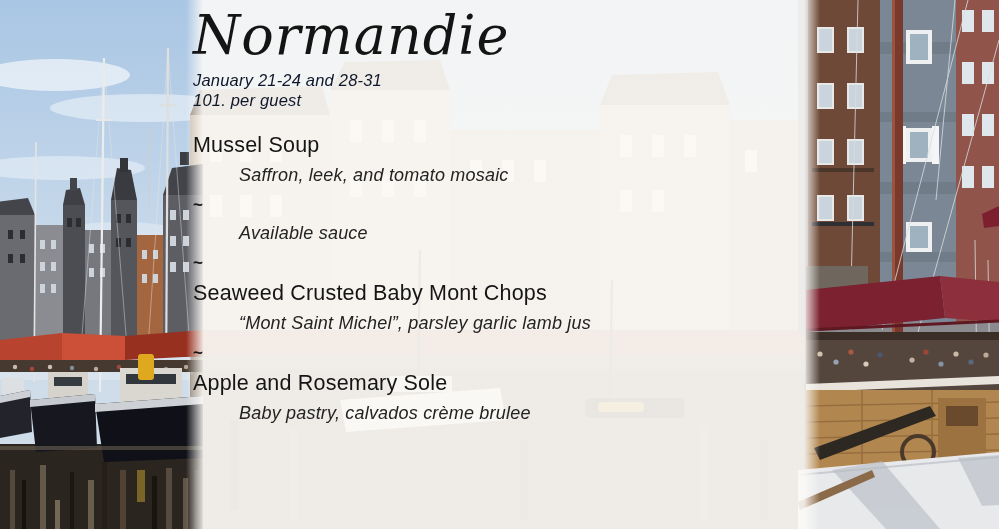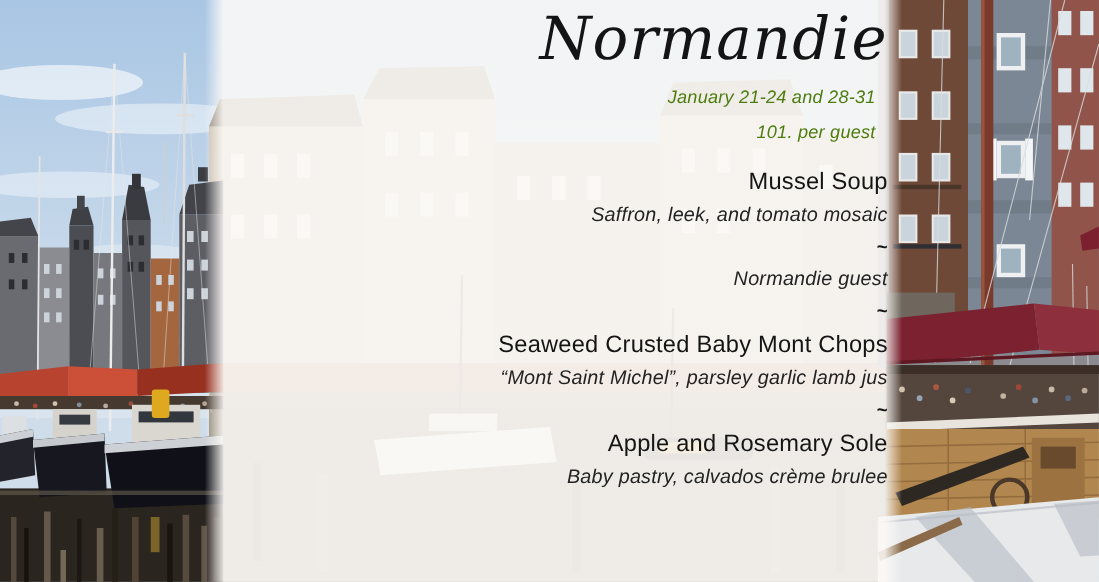--- a/index.html
+++ b/index.html
@@ -13,38 +13,38 @@
     background:linear-gradient(90deg,
       rgba(252,250,247,0) 0px,
       rgba(252,250,247,0) 186px,
       rgba(252,250,247,0.88) 203px,
       rgba(252,250,247,0.88) 804px,
       rgba(252,250,247,0) 820px,
       rgba(252,250,247,0) 999px);
   }
   .menu-panel{
     position:absolute;left:193px;top:0;width:614px;height:448px;
-    text-align:right;color:#1e1e1e;
+    text-align:left;color:#1e1e1e;
   }
   .menu-title{
     margin:4px 0 2px;font-family:"DejaVu Serif",serif;font-style:italic;font-weight:500;
     font-size:54px;line-height:1.2;color:#141414;letter-spacing:1px;
   }
   .menu-sub{
-    margin:11px;font-size:16.5px;font-style:italic;font-weight:500;
-    line-height:1.2;color:#4d7c0f;letter-spacing:.2px;
+    margin:0;font-size:16.5px;font-style:italic;font-weight:500;
+    line-height:1.2;color:#0f172a;letter-spacing:.2px;
   }
   .courses{margin-top:23px;}
   .course-name{
     margin:0 0 8px;font-size:21.5px;font-weight:400;line-height:1.12;
     color:#151515;letter-spacing:.2px;
   }
   .course-desc{
     margin:0 0 9px;font-size:18px;font-style:italic;font-weight:500;
-    line-height:1.15;color:#232323;letter-spacing:.2px;
+    line-height:1.15;color:#232323;letter-spacing:.2px;padding-left:46px;
   }
   .separator{
     margin:0 0 8px;font-size:17px;font-weight:700;line-height:1.18;color:#151515;
   }
 </style>
 </head>
 <body>
 
 <div class="canvas">
 
@@ -337,21 +337,21 @@
     <p class="menu-sub">January 21-24 and 28-31</p>
     <p class="menu-sub">101. per guest</p>
 
     <div class="courses">
       <div>
         <p class="course-name">Mussel Soup</p>
         <p class="course-desc">Saffron, leek, and tomato mosaic</p>
       </div>
       <p class="separator">~</p>
       <div>
-        <p class="course-desc">Normandie guest</p>
+        <p class="course-desc">Available sauce</p>
       </div>
       <p class="separator">~</p>
       <div>
         <p class="course-name">Seaweed Crusted Baby Mont Chops</p>
         <p class="course-desc">“Mont Saint Michel”, parsley garlic lamb jus</p>
       </div>
       <p class="separator">~</p>
       <div>
         <p class="course-name">Apple and Rosemary Sole</p>
         <p class="course-desc">Baby pastry, calvados crème brulee</p>

